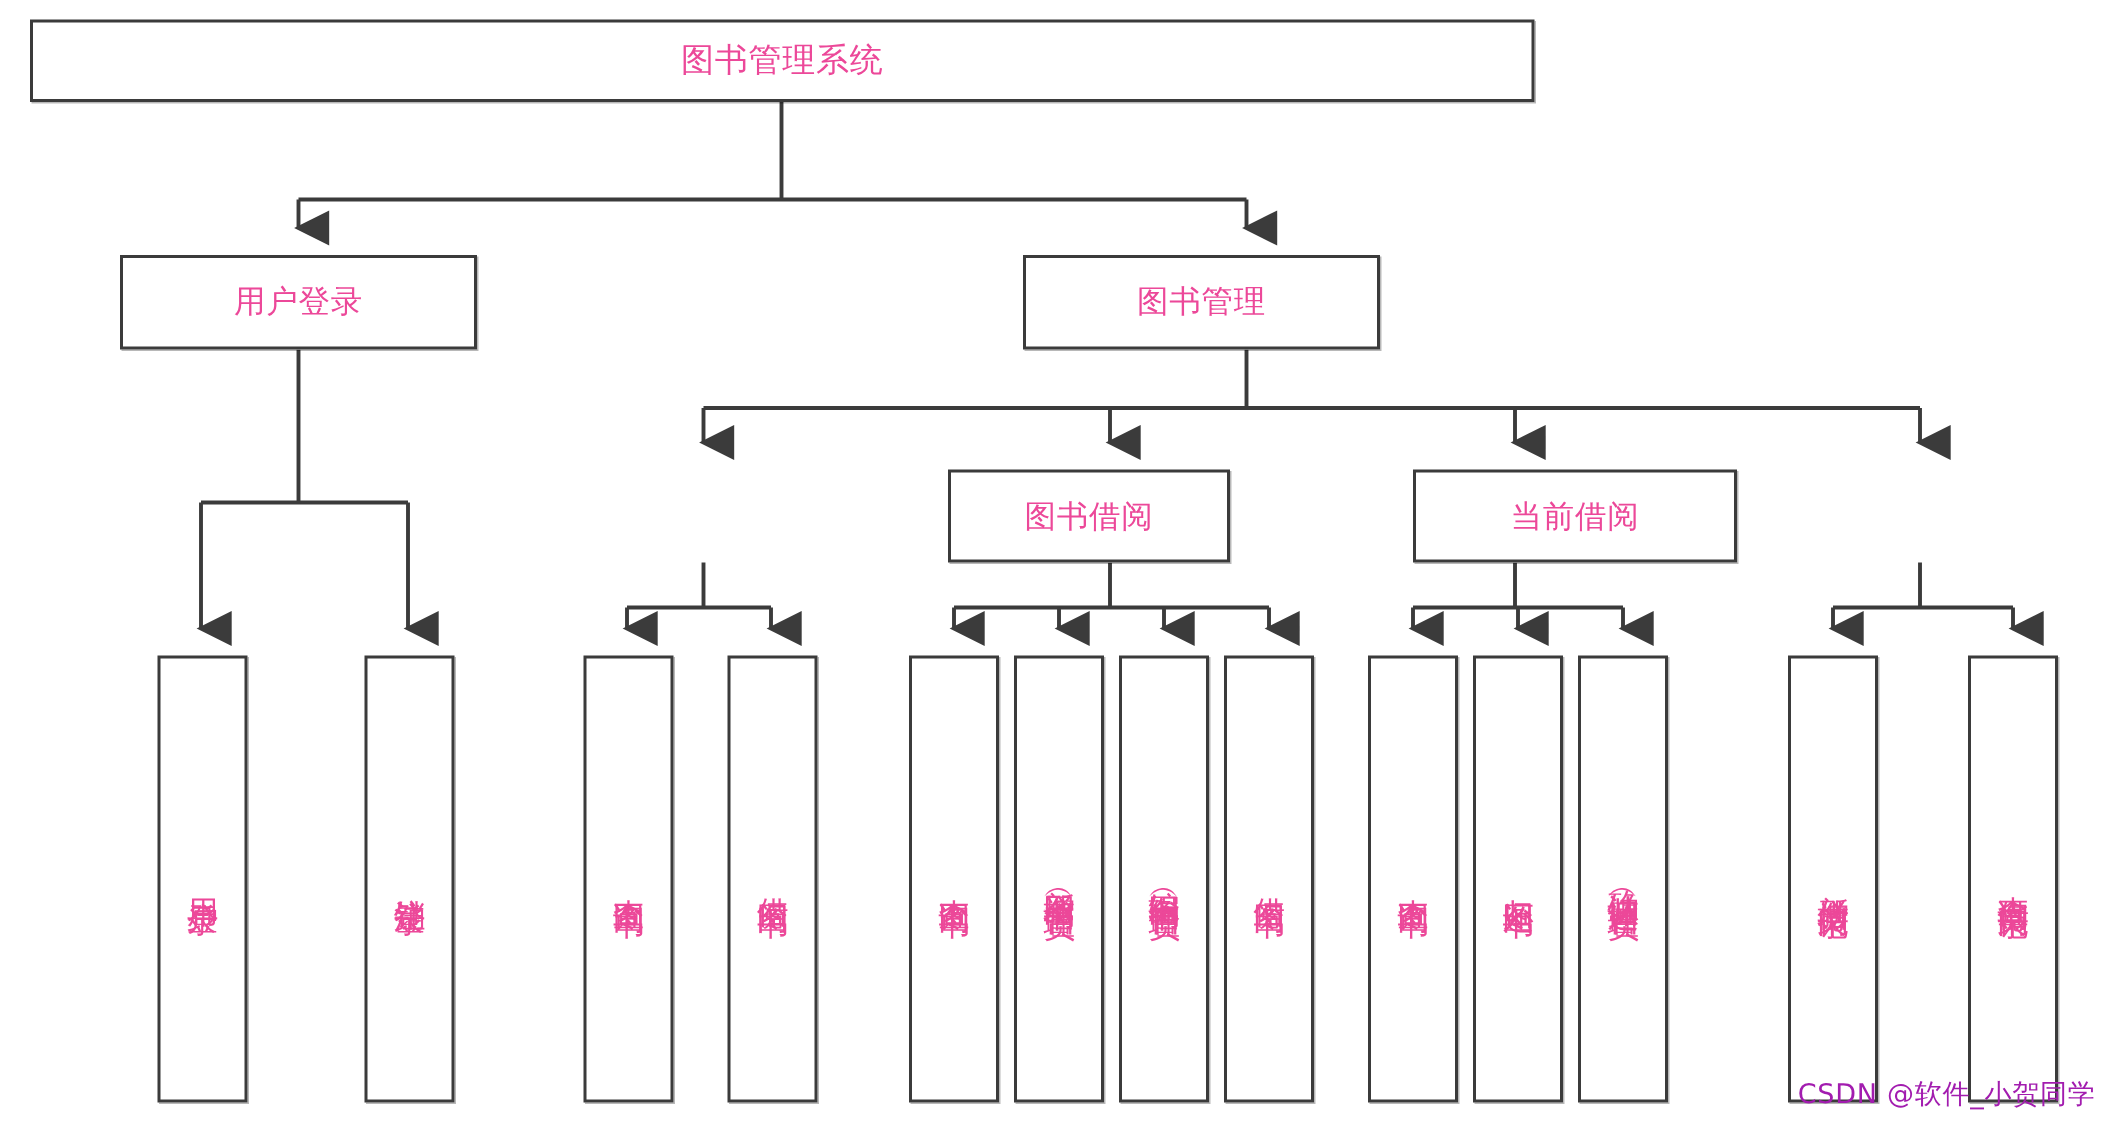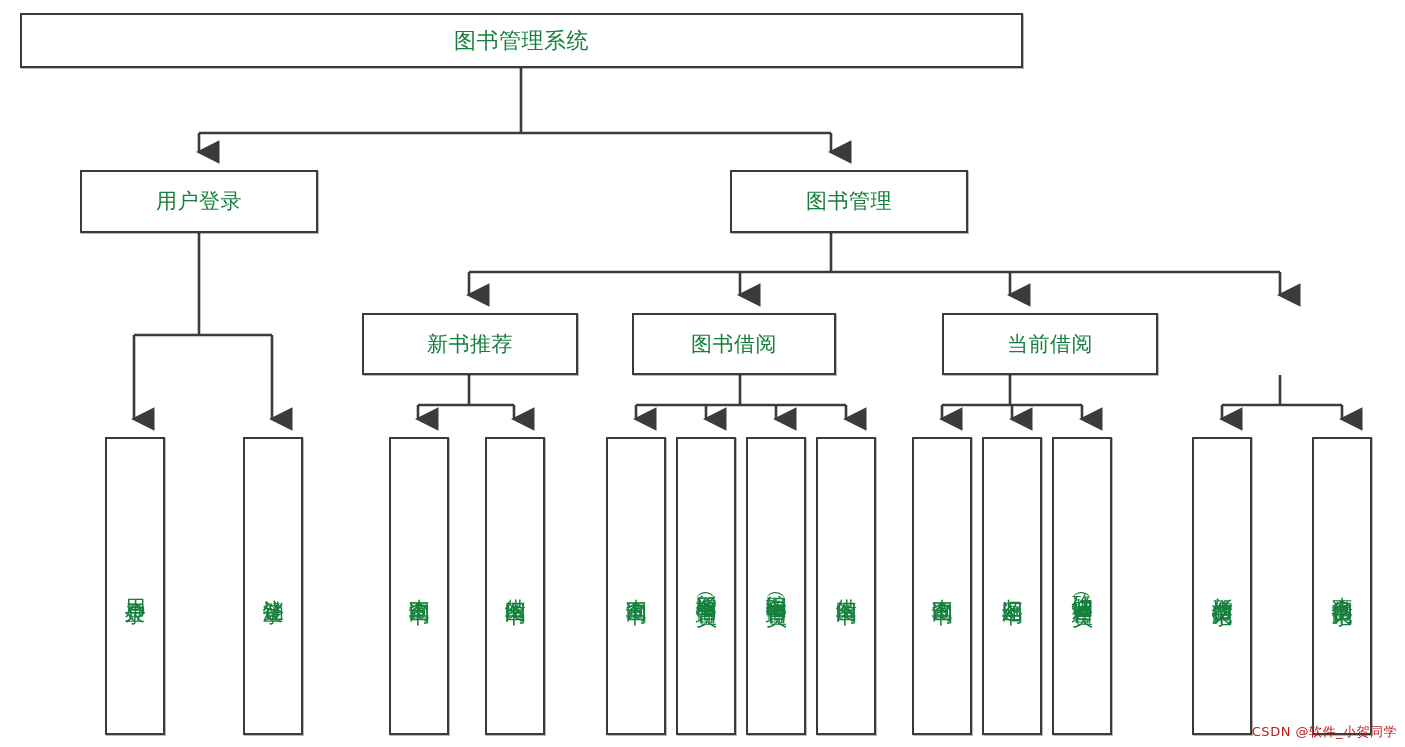--- a/index.html
+++ b/index.html
@@ -34,21 +34,21 @@
     justify-content: center;
     color: #222222;
     box-shadow: 1px 1px 0 rgba(0,0,0,0.28);
     z-index: 2;
   }
   .node .label {
     font-size: 21px;
     line-height: 1.15;
     letter-spacing: 0.5px;
     white-space: nowrap;
-    color: #15803d;
+    color: #ec4899;
   }
   .node.root .label { font-size: 22px; }
   .node.level2 .label { font-size: 21px; }
   .node.leaf {
     align-items: center;
     justify-content: center;
   }
   .node.leaf .label {
     writing-mode: vertical-rl;
     text-orientation: upright;
@@ -58,22 +58,22 @@
     white-space: nowrap;
     max-height: 276px;
   }
   .node.leaf.tall .label {
     max-height: 288px;
   }
   #watermark {
     position: absolute;
     right: 8px;
     bottom: 6px;
-    font-size: 13px;
-    color: #b91c1c;
+    font-size: 18px;
+    color: #a21caf;
     letter-spacing: 0.5px;
     z-index: 5;
     white-space: nowrap;
   }
 </style>
 </head>
 <body>
 
 <div id="canvas">
 
@@ -129,28 +129,25 @@
     </g>
   </svg>
 
   <div class="node root" style="left:20px; top:13px; width:1003px; height:55px;">
     <span class="label">图书管理系统</span>
   </div>
 
   <div class="node level2" style="left:80px; top:170px; width:238px; height:63px;">
     <span class="label">用户登录</span>
   </div>
-  <div class="node level2" style="left:730px; top:170px; width:238px; height:63px;">
+  <div class="node level2" style="left:682px; top:170px; width:238px; height:63px;">
     <span class="label">图书管理</span>
   </div>
 
-  <div class="node level2" style="left:362px; top:313px; width:216px; height:62px;">
-    <span class="label">新书推荐</span>
-  </div>
-  <div class="node level2" style="left:632px; top:313px; width:204px; height:62px;">
+  <div class="node level2" style="left:632px; top:313px; width:188px; height:62px;">
     <span class="label">图书借阅</span>
   </div>
   <div class="node level2" style="left:902px; top:313px; width:216px; height:62px;margin-left:40px;">
     <span class="label">当前借阅</span>
   </div>
 
   <div class="node leaf" style="left:105px; top:437px; width:60px; height:298px;">
     <span class="label">用户登录</span>
   </div>
   <div class="node leaf" style="left:243px; top:437px; width:60px; height:298px;">

